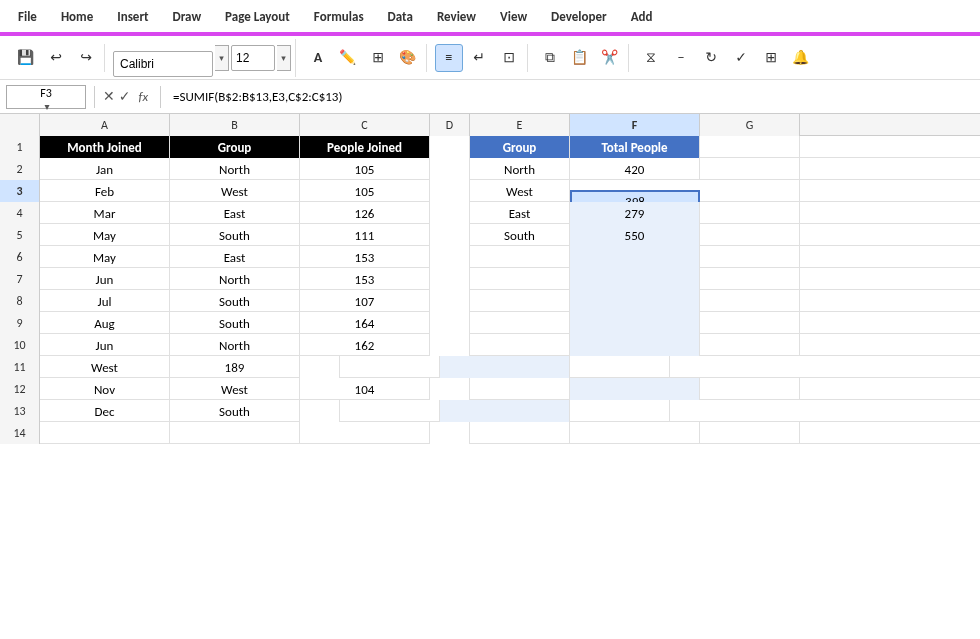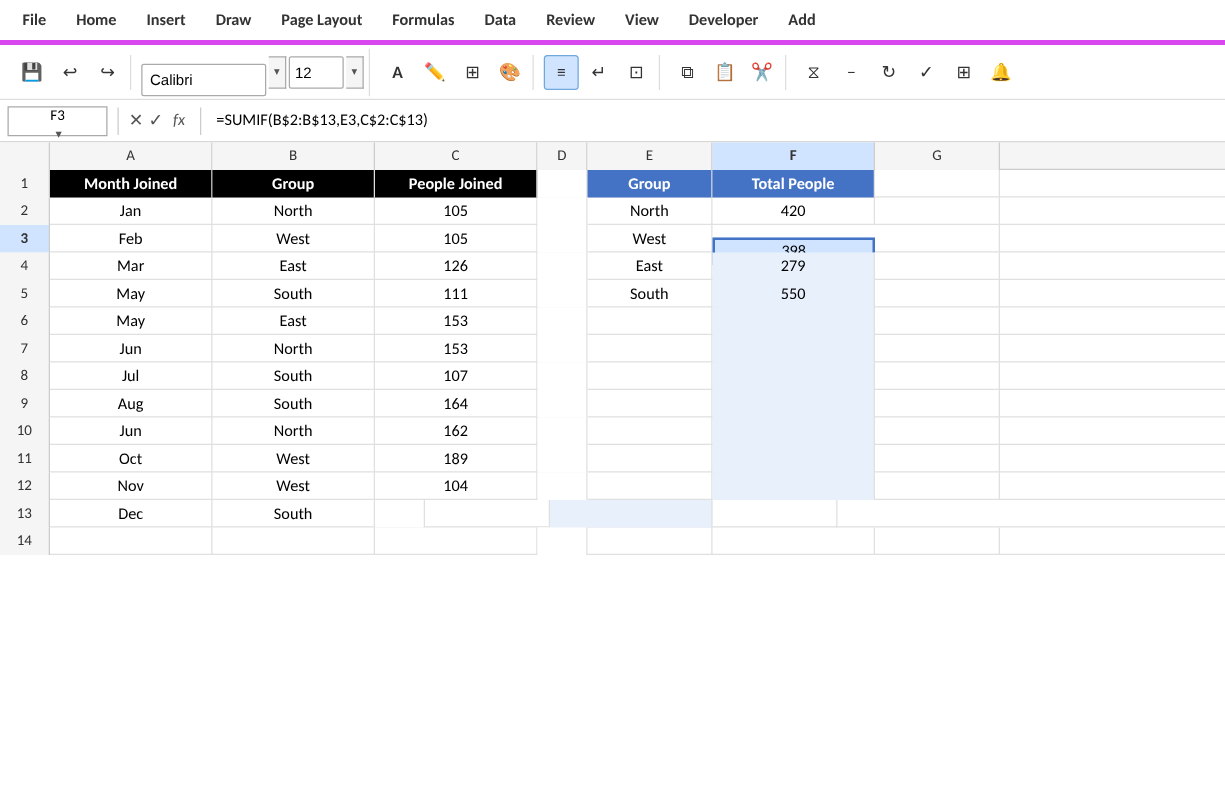--- a/index.html
+++ b/index.html
@@ -308,21 +308,20 @@
       <div class="cell col-b center">North</div>
       <div class="cell col-c center">162</div>
       <div class="cell col-d divider-cell"></div>
       <div class="cell col-e"></div>
       <div class="cell col-f selected-col"></div>
       <div class="cell col-g"></div>
     </div>
 
     <div class="sheet-row">
       <div class="row-num">11</div>
-      <div class="cell col-a center">Oct</div>
       <div class="cell col-b center">West</div>
       <div class="cell col-c center">189</div>
       <div class="cell col-d divider-cell"></div>
       <div class="cell col-e"></div>
       <div class="cell col-f selected-col"></div>
       <div class="cell col-g"></div>
     </div>
 
     <div class="sheet-row">
       <div class="row-num">12</div>

